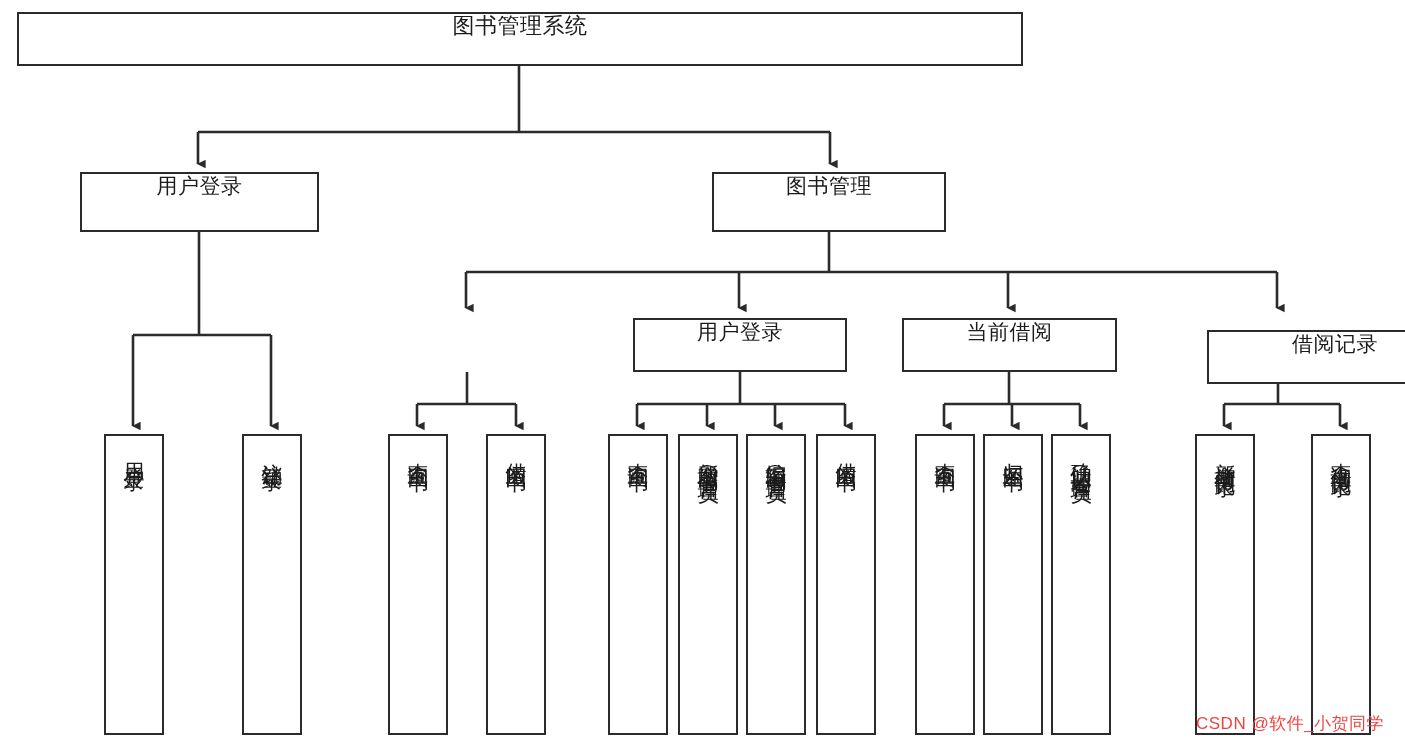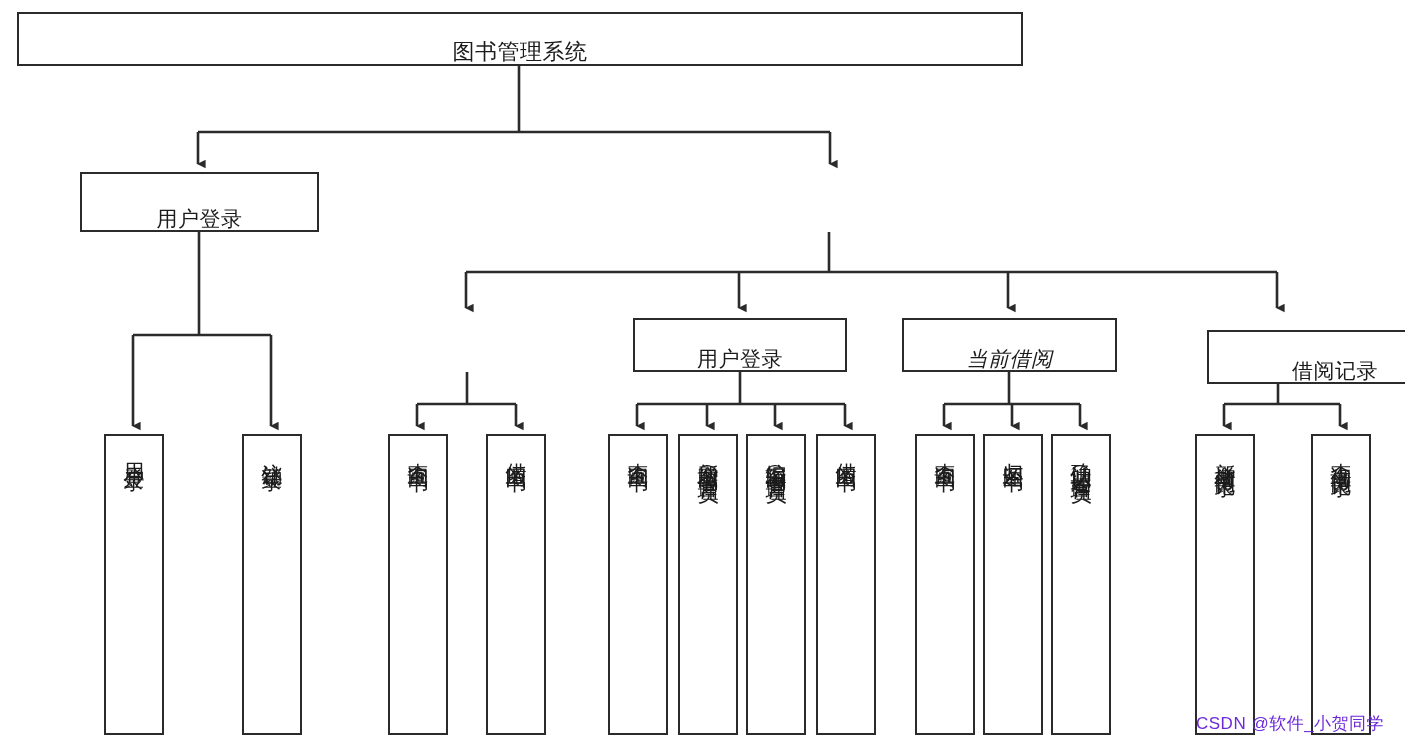--- a/index.html
+++ b/index.html
@@ -24,21 +24,21 @@
     top: 0;
     width: 1405px;
     height: 747px;
   }
   .node {
     position: absolute;
     box-sizing: border-box;
     background: #ffffff;
     border: 2px solid #2b2b2b;
     display: flex;
-    align-items: flex-end;
+    align-items: flex-start;
     justify-content: center;
     color: #1b1b1b;
     z-index: 2;
   }
   .node-h {
     font-size: 21px;
     line-height: 1.1;
     letter-spacing: 0.5px;
     white-space: nowrap;
   }
@@ -57,21 +57,21 @@
     line-height: 1.42;
     letter-spacing: 3px;
     color: #1b1b1b;
     white-space: nowrap;
   }
   #watermark {
     position: absolute;
     left: 1196px;
     top: 712px;
     font-size: 17px;
-    color: #6d28d9;
+    color: #ef4444;
     letter-spacing: 0.5px;
     white-space: nowrap;
     z-index: 5;
     pointer-events: none;
   }
 </style>
 </head>
 <body>
 
 <div id="diagram-root">
@@ -128,27 +128,30 @@
   </svg>
 
   <div class="node node-h node-root" style="left:17px; top:12px; width:1006px; height:54px;">
     <span>图书管理系统</span>
   </div>
 
   <div class="node node-h" style="left:80px; top:172px; width:239px; height:60px;">
     <span>用户登录</span>
   </div>
 
+  <div class="node node-h" style="left:712px; top:172px; width:234px; height:60px;">
+    <span>图书管理</span>
+  </div>
 
 
   <div class="node node-h" style="left:633px; top:318px; width:214px; height:54px;">
     <span>用户登录</span>
   </div>
 
-  <div class="node node-h" style="left:902px; top:318px; width:215px; height:54px;font-style:italic;">
+  <div class="node node-h" style="left:902px; top:318px; width:215px; height:54px;">
     <span>当前借阅</span>
   </div>
 
   <div class="node node-h" style="left:1171px; top:330px; width:256px; height:54px;margin-left:36px;">
     <span>借阅记录</span>
   </div>
 
   <div class="node node-v" style="left:104px; top:434px; width:60px; height:301px;">
     <span class="vtext">用户登录</span>
   </div>

